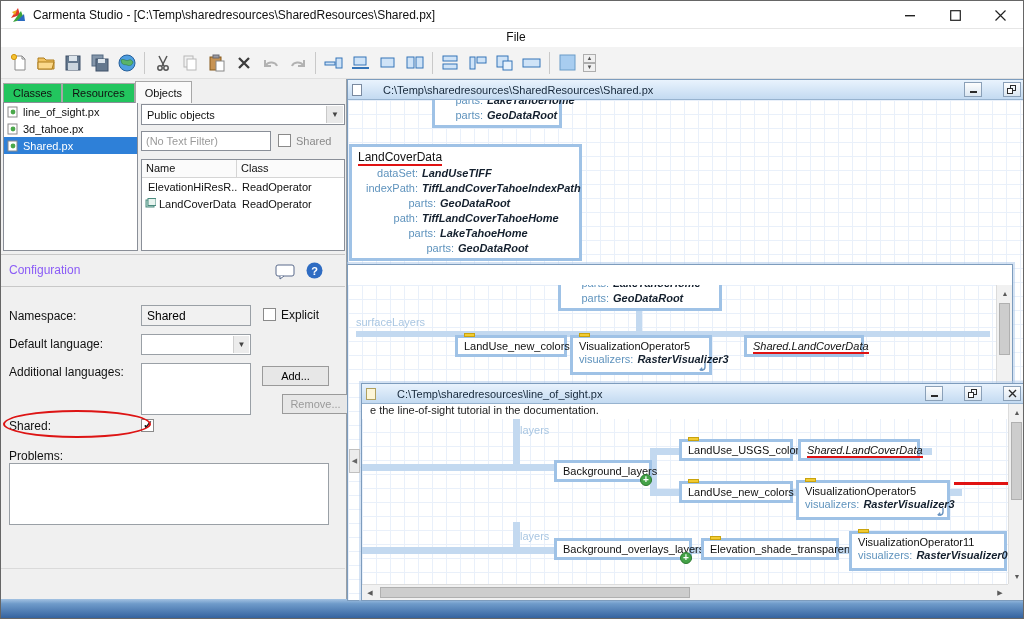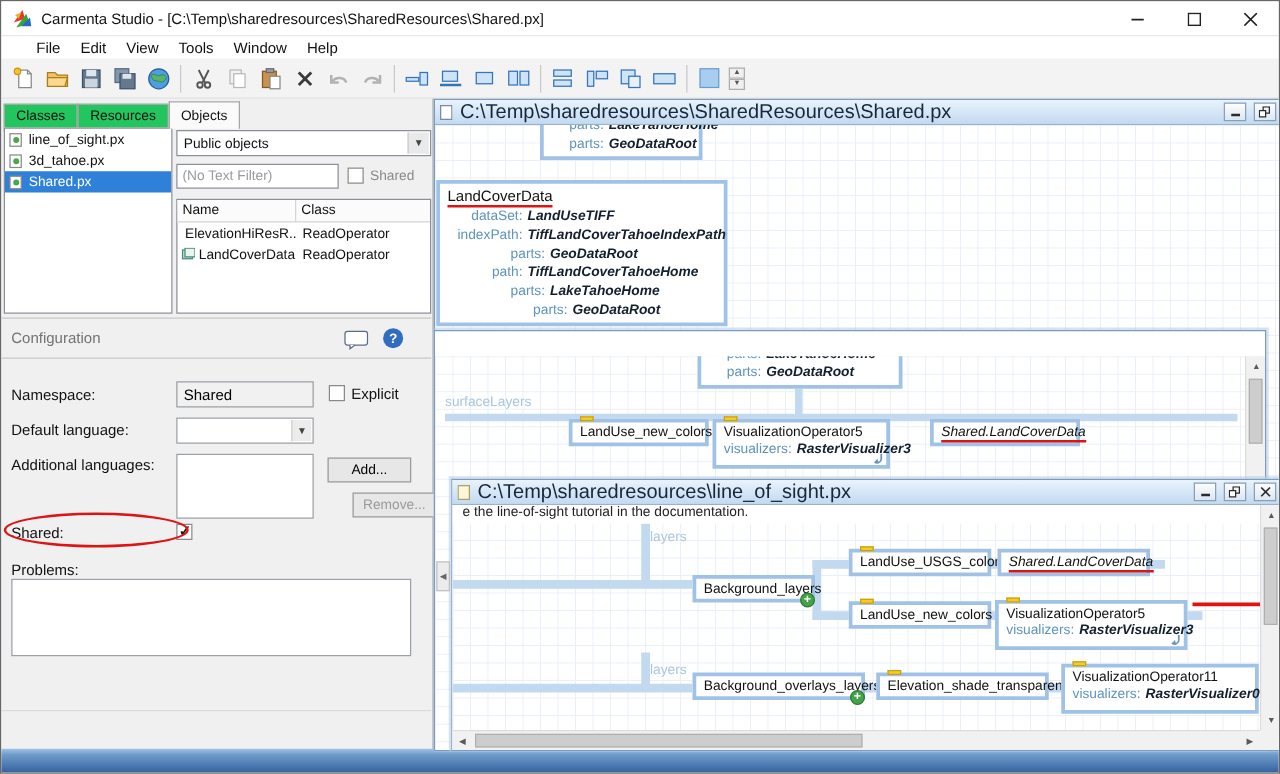--- a/index.html
+++ b/index.html
@@ -9,21 +9,21 @@
     font-family:"Liberation Sans", sans-serif; background:#f0f0f0; color:#111;
     border:1px solid #666;
   }
   
   .titlebar { position:absolute; top:0; left:0; right:0; height:28px; background:#ffffff; display:flex; align-items:center; border-bottom:1px solid #e6e6e6;}
   .titlebar .appicon { width:18px; height:18px; margin:0 6px 0 8px; }
   .titlebar .title { font-size:12px; color:#111; white-space:nowrap; }
   .wincontrols { position:absolute; right:0; top:0; height:28px; display:flex; }
   .wcbtn { width:45px; height:28px; display:flex; align-items:center; justify-content:center; }
   
-  .menubar { position:absolute; top:28px; left:0; right:0; height:18px; background:#ffffff; display:flex; align-items:center; padding-left:20px; }
+  .menubar { position:absolute; top:28px; left:0; right:0; height:18px; background:#ffffff; display:flex; align-items:center; padding-left:8px;flex-direction:column; }
   .menuitem { font-size:12px; padding:1px 8px; color:#111; }
   
   .toolbar { position:absolute; top:46px; left:0; right:0; height:32px; background:#f3f3f3; display:flex; align-items:center; padding-left:4px; border-bottom:1px solid #e0e0e0;}
   .tbtn { width:27px; height:27px; display:flex; align-items:center; justify-content:center; }
   .tsep { width:1px; height:22px; background:#c9c9c9; margin:0 4px; }
   .spinner { display:flex; flex-direction:column; margin-left:2px; }
   .spinner span { width:13px; height:9px; border:1px solid #aeaeae; background:#f0f0f0; font-size:6px; line-height:7px; text-align:center; color:#555;}
   
   .panel { position:absolute; top:78px; left:0; width:346px; height:522px; background:#f0f0f0; border-right:1px solid #9aa0a6; }
   .tabs { position:absolute; top:2px; left:2px; display:flex; }
@@ -40,34 +40,34 @@
   .cb.checked::after { content:"✓"; position:absolute; left:1px; top:-2px; font-size:12px; color:#1a1a1a; font-weight:bold;}
   .freeze-lbl { position:absolute; left:295px; top:56px; font-size:11px; color:#8a8a8a; }
   .objtable { position:absolute; top:80px; left:140px; width:204px; height:92px; background:#fff; border:1px solid #8a8f98; font-size:11px; }
   .othead { display:flex; height:18px; border-bottom:1px solid #d5d5d5; background:#fbfbfb; }
   .othead div { padding:2px 4px; }
   .otcol1 { width:95px; border-right:1px solid #d5d5d5; }
   .otrow { display:flex; height:17px; align-items:center; }
   .otrow .c1 { width:95px; display:flex; align-items:center; gap:3px; padding-left:3px; white-space:nowrap; overflow:hidden;}
   .otrow .c2 { padding-left:5px; white-space:nowrap; }
   .hdiv { position:absolute; left:0; right:1px; height:1px; background:#c8c8c8; }
-  .cfg-title { position:absolute; left:8px; top:184px; font-size:12px; color:#737373; }
+  .cfg-title { position:absolute; left:8px; top:184px; font-size:12px; color:#8b5cf6; }
   .cfg-label { position:absolute; font-size:12px; color:#111; white-space:nowrap; }
   .tbox { position:absolute; border:1px solid #9aa0a6; background:#f1f1f1; font-size:12px; padding:0 5px; font-family:"Liberation Sans",sans-serif;}
   .combo { position:absolute; background:#fff; border:1px solid #9aa0a6; }
   .combo .arrow { position:absolute; right:1px; top:1px; bottom:1px; width:16px; background:#ececec; border-left:1px solid #cfcfcf; font-size:8px; color:#444; display:flex; align-items:center; justify-content:center;}
   .listbox { position:absolute; background:#fff; border:1px solid #9aa0a6; }
   .btn { position:absolute; font-size:11px; background:#e7e7e7; border:1px solid #9a9a9a; font-family:"Liberation Sans",sans-serif; }
   .btn:disabled { color:#9a9a9a; }
   .textarea { position:absolute; background:#fff; border:1px solid #9aa0a6; }
   .red-ellipse { position:absolute; left:2px; top:331px; width:148px; height:28px; border:2px solid #dd1414; border-radius:50%; z-index:5;}
   
   .mdi { position:absolute; top:78px; left:346px; width:678px; height:522px; background:#aebac6; overflow:hidden; }
   .mwin { position:absolute; background:#fff; border:1px solid #7d9cbd; box-shadow:0 0 0 2px rgba(176,203,233,.55); }
-  .mtitle { position:absolute; top:0; left:0; right:0; height:20px; background:linear-gradient(#e9f3fd,#c3daf1); border-bottom:1px solid #97b3cf; display:flex; align-items:center; gap:6px; padding:0 3px 0 4px; font-size:16px; color:#16283a; }
+  .mtitle { position:absolute; top:0; left:0; right:0; height:20px; background:linear-gradient(#e9f3fd,#c3daf1); border-bottom:1px solid #97b3cf; display:flex; align-items:center; gap:21px; padding:0 3px 0 4px; font-size:11px; color:#16283a; }
   .mtitle .ttext { flex:1; white-space:nowrap; overflow:hidden; }
   .mbtn { width:18px; height:15px; border:1px solid #8aa0b8; background:linear-gradient(#fdfdfd,#dbe7f2); display:flex; align-items:center; justify-content:center; }
   .canvas { position:absolute; top:20px; left:0; right:0; bottom:0; background:#fff; overflow:hidden;
     background-image:linear-gradient(#e9f0fa 1px, transparent 1px), linear-gradient(90deg,#e9f0fa 1px, transparent 1px);
     background-size:14px 14px; }
   .gnode { position:absolute; background:#fff; border:3px solid #9fc2e6; padding:2px 6px; font-size:11px; white-space:nowrap; z-index:2; text-align:center;}
   .gnode.left { text-align:left; }
   .pl { display:flex; line-height:15px; font-size:11px; white-space:nowrap; text-align:left;}
   .pn { color:#5f93bd; text-align:right; margin-right:4px; flex:none;}
   .pv { font-weight:bold; font-style:italic; color:#14202e; }

